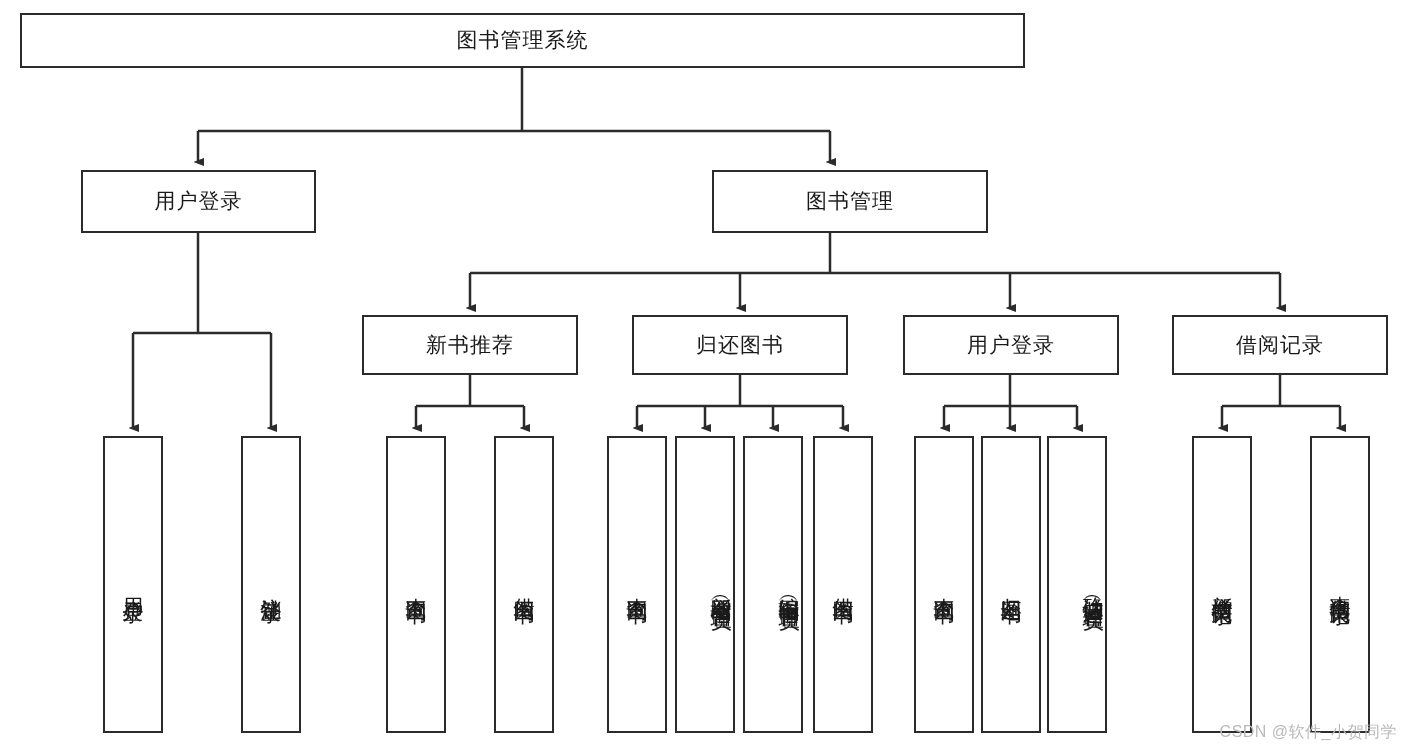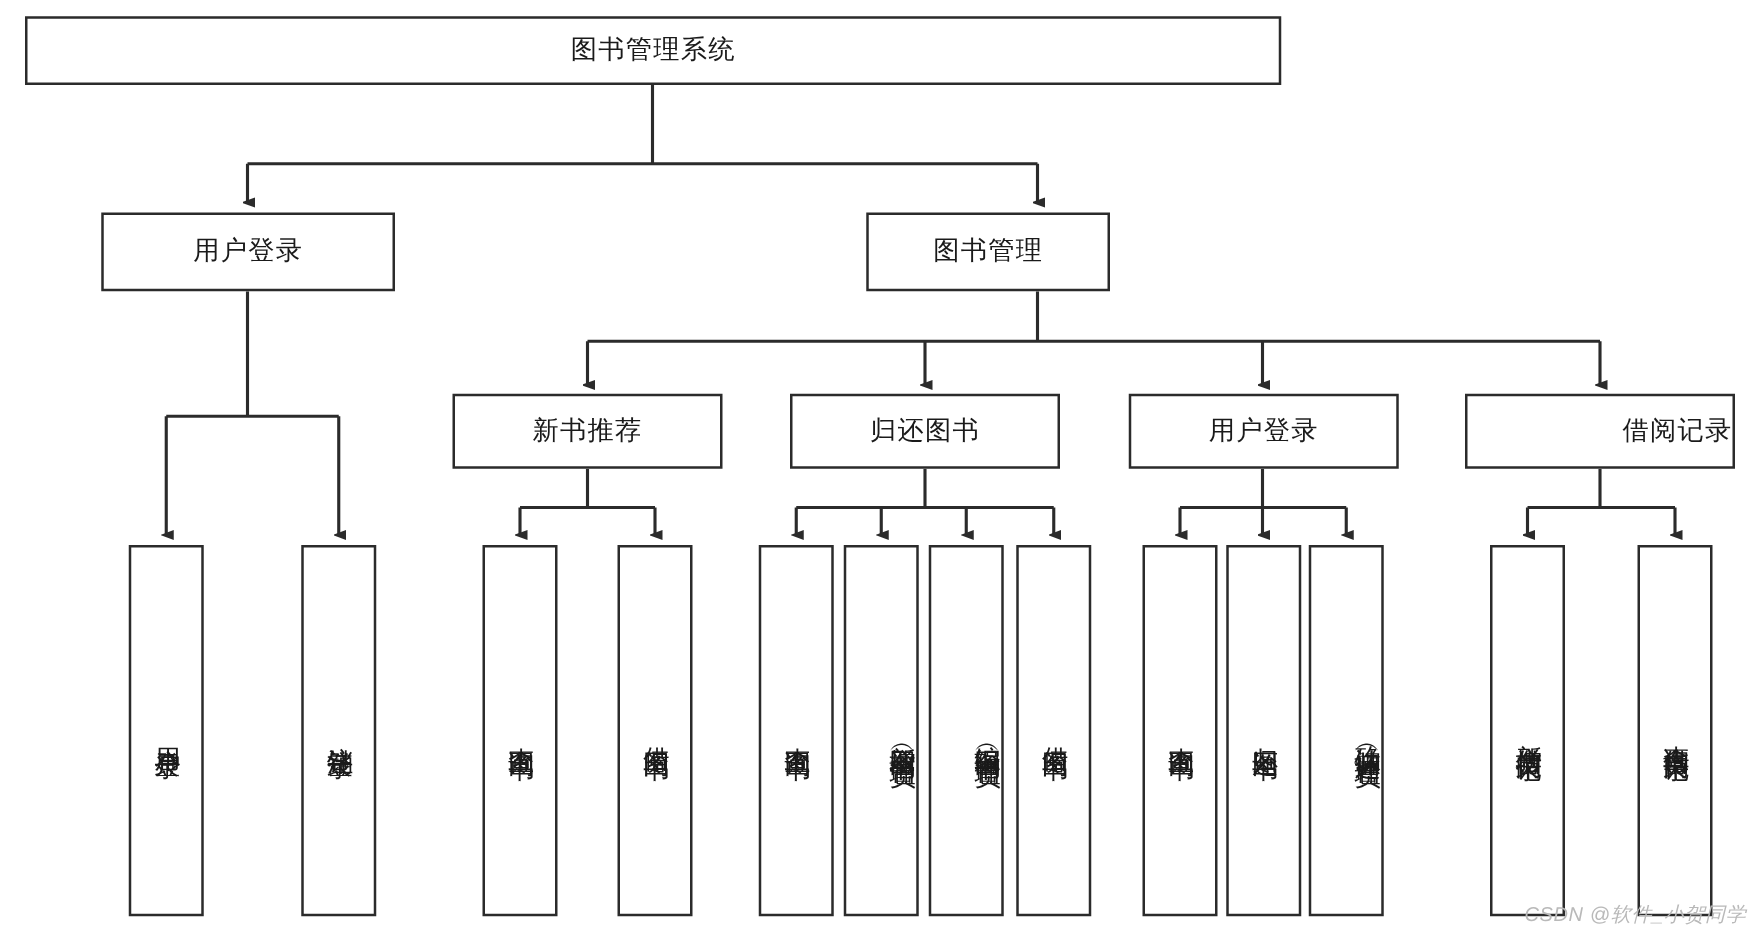--- a/index.html
+++ b/index.html
@@ -56,21 +56,20 @@
     line-height: 1.15;
   }
   .watermark {
     position: absolute;
     right: 8px;
     bottom: 4px;
     font-size: 16px;
     color: #b9b9b9;
     letter-spacing: 0.5px;
     white-space: nowrap;
-    font-style: italic;
   }
 </style>
 </head>
 <body>
 
 <div id="diagram-root">
 
   <svg class="edges" viewBox="0 0 1405 747" xmlns="http://www.w3.org/2000/svg">
     <defs>
       <marker id="arrow" markerWidth="10" markerHeight="10" refX="5" refY="6" orient="auto" markerUnits="userSpaceOnUse">
@@ -122,37 +121,37 @@
   </svg>
 
   <div class="node horiz" style="left:20px; top:13px; width:1005px; height:55px;">
     <span class="node-label">图书管理系统</span>
   </div>
 
   <div class="node horiz" style="left:81px; top:170px; width:235px; height:63px;">
     <span class="node-label">用户登录</span>
   </div>
 
-  <div class="node horiz" style="left:693px; top:170px; width:195px; height:63px;">
+  <div class="node horiz" style="left:712px; top:170px; width:276px; height:63px;">
     <span class="node-label">图书管理</span>
   </div>
 
   <div class="node horiz" style="left:362px; top:315px; width:216px; height:60px;">
     <span class="node-label">新书推荐</span>
   </div>
 
   <div class="node horiz" style="left:632px; top:315px; width:216px; height:60px;">
     <span class="node-label">归还图书</span>
   </div>
 
   <div class="node horiz" style="left:903px; top:315px; width:216px; height:60px;">
     <span class="node-label">用户登录</span>
   </div>
 
-  <div class="node horiz" style="left:1172px; top:315px; width:216px; height:60px;justify-content:flex-end;">
+  <div class="node horiz" style="left:1172px; top:315px; width:216px; height:60px;">
     <span class="node-label">借阅记录</span>
   </div>
 
   <div class="node vert centered" style="left:103px; top:436px; width:60px; height:297px;">
     <span class="node-label">用户登录</span>
   </div>
 
   <div class="node vert centered" style="left:241px; top:436px; width:60px; height:297px;">
     <span class="node-label">注销登录</span>
   </div>

